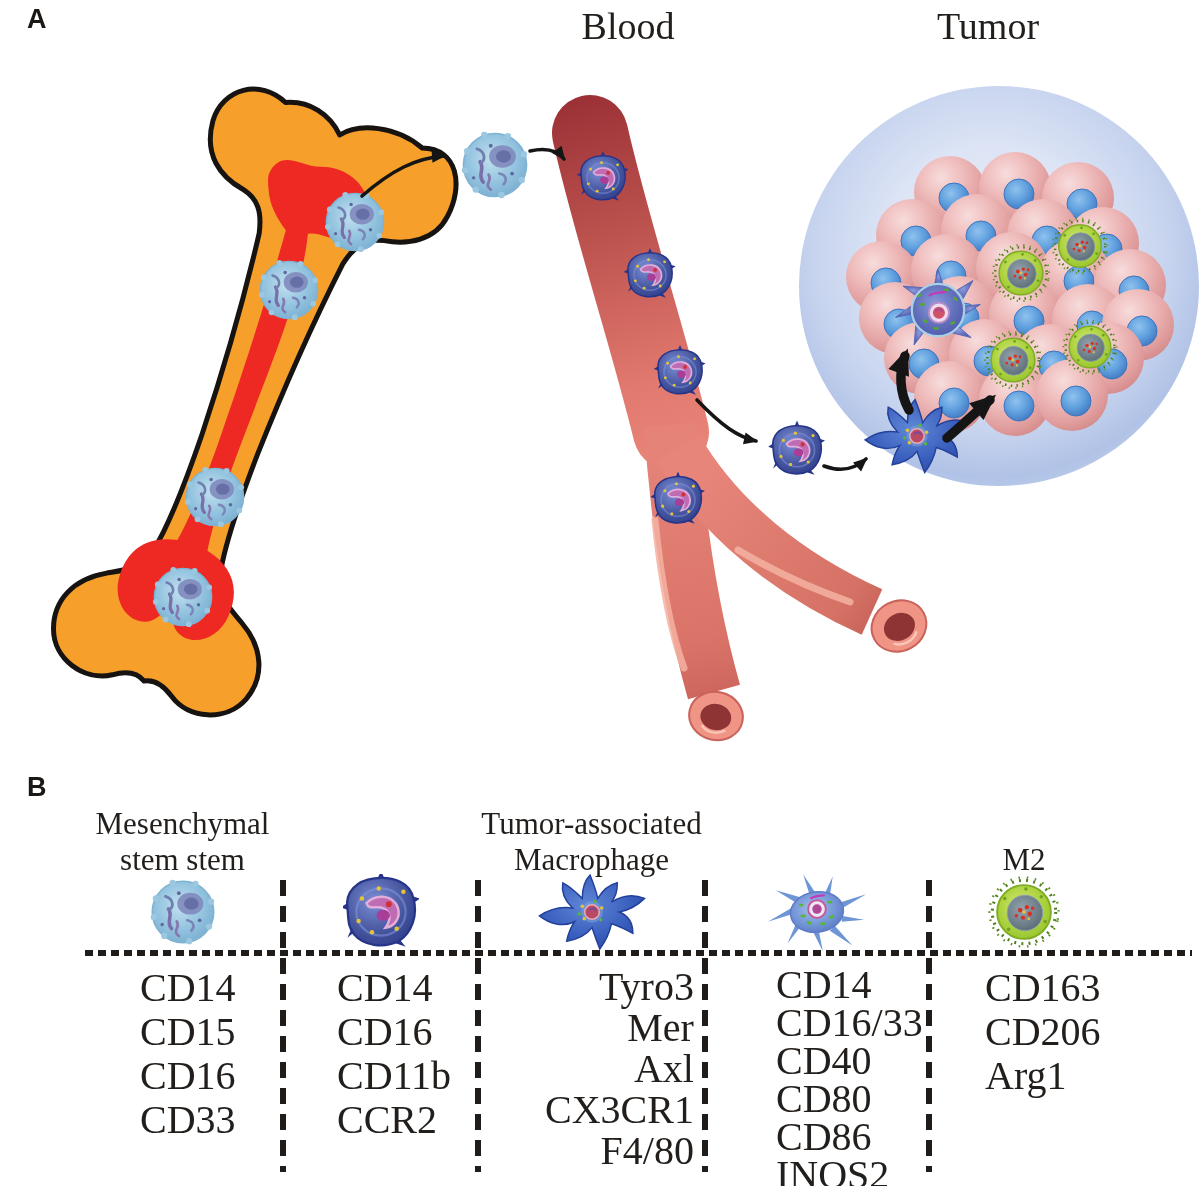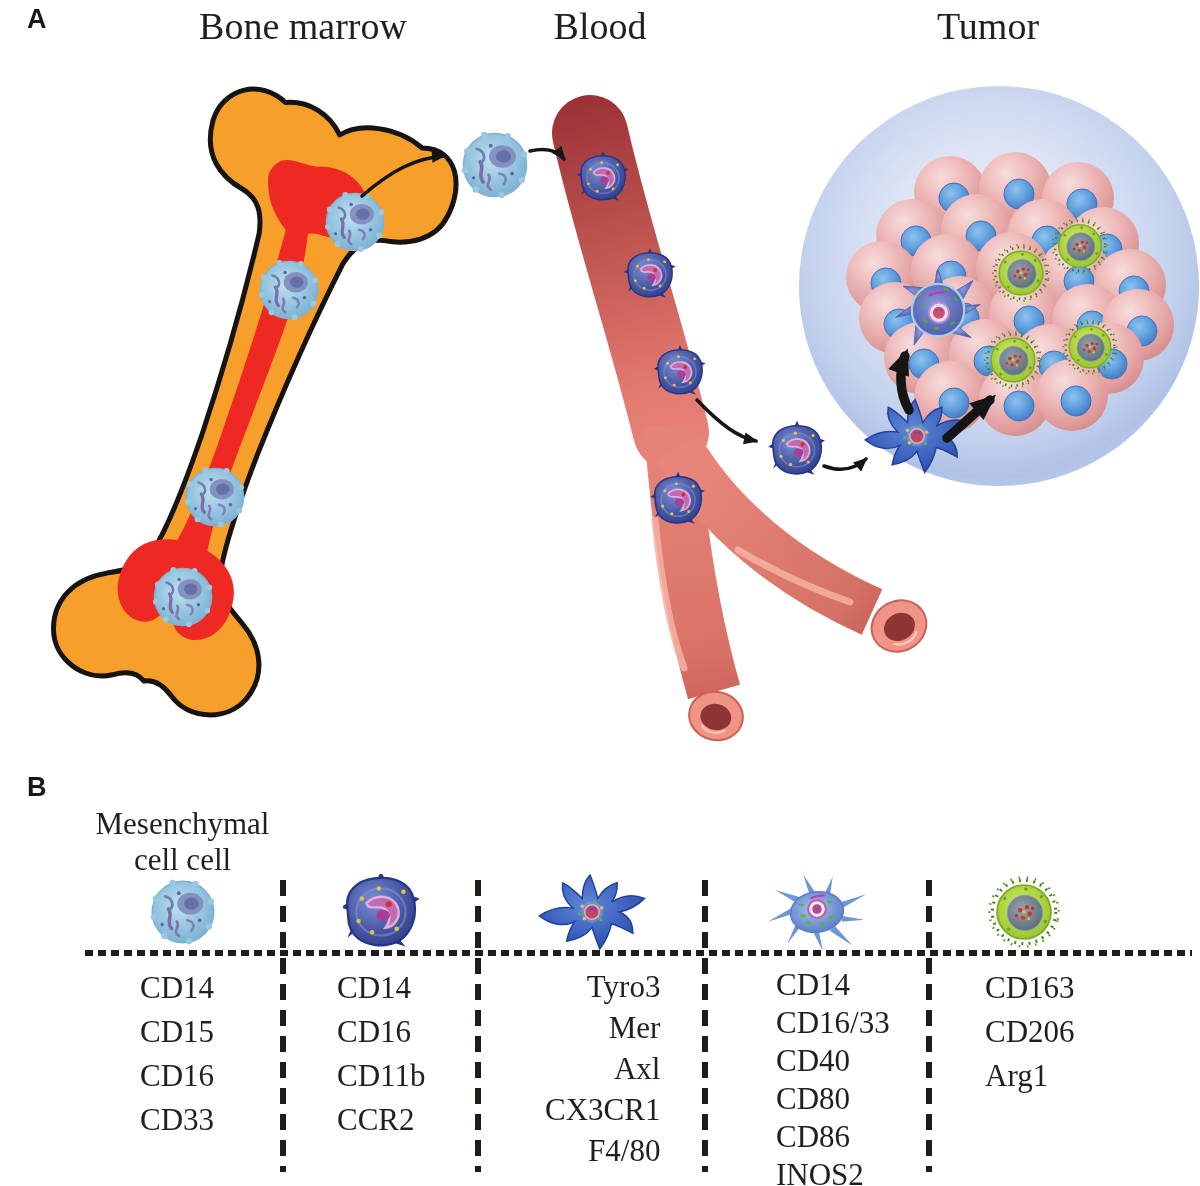--- a/index.html
+++ b/index.html
@@ -7,36 +7,35 @@
           font-family:"Liberation Serif", serif; color:#221e1b;}
   .panel-label{position:absolute;font-family:"Liberation Sans", sans-serif;font-weight:bold;
                font-size:27px;line-height:27px;color:#1a1715;}
   .atitle{position:absolute;font-size:38px;line-height:44px;text-align:center;color:#221e1b;}
   .svgA{position:absolute;left:0;top:0;}
   
   .pb-col{position:absolute;top:770px;height:416px;}
   .pb-head{position:absolute;left:0;right:0;top:12px;height:96px;display:flex;flex-direction:column;
            justify-content:flex-end;align-items:center;font-size:31px;line-height:36px;text-align:center;}
   .pb-cell{position:absolute;left:0;right:0;top:98px;height:88px;display:flex;align-items:center;justify-content:center;}
-  .pb-markers{position:absolute;left:0;top:196px;font-size:31px;line-height:44px;white-space:nowrap;}
+  .pb-markers{position:absolute;left:0;top:196px;font-size:40px;line-height:44px;white-space:nowrap;}
   .pb-markers.tight41{line-height:41px;}
   .pb-markers.tight39{line-height:38px;}
   .vsep{position:absolute;width:6px;top:880px;height:292px;
         background:repeating-linear-gradient(180deg,#201c1a 0 16px,transparent 16px 26px);}
   .hdots{position:absolute;left:85px;top:950px;width:1107px;height:6px;
          background:repeating-linear-gradient(90deg,#201c1a 0 8px,transparent 8px 13px);}
 </style>
 </head>
 <body>
 
 <div class="figure">
 
   <div class="panel-label" style="left:27px;top:6px;">A</div>
-  <div class="atitle" style="left:193px;top:4px;width:220px;">Bone marrow</div>
-  <div class="atitle" style="left:530px;top:4px;width:140px;">Blood</div>
+  <div class="atitle" style="left:558px;top:4px;width:140px;">Blood</div>
   <div class="atitle" style="left:908px;top:4px;width:160px;text-align:center;">Tumor</div>
 
   <svg class="svgA" width="1200" height="770" viewBox="0 0 1200 770">
     <defs>
       <linearGradient id="gVessel" gradientUnits="userSpaceOnUse" x1="585" y1="95" x2="700" y2="500">
         <stop offset="0" stop-color="#9B3136"></stop>
           <stop offset="0.35" stop-color="#BE544F"></stop>
         <stop offset="0.7" stop-color="#E2796F"></stop>
           <stop offset="1" stop-color="#EC8B7C"></stop>
       </linearGradient>
@@ -345,21 +344,21 @@
 
   <div class="hdots"></div>
   <div class="vsep" style="left:280px;"></div>
   <div class="vsep" style="left:475px;"></div>
   <div class="vsep" style="left:702px;"></div>
   <div class="vsep" style="left:926px;"></div>
 
   <div class="pb-col" style="left:85px;width:195px;">
     <div class="pb-head">
       <div>Mesenchymal</div>
-      <div>cell cell</div>
+      <div>stem stem</div>
     </div>
     <div class="pb-cell">
       <svg width="72" height="72" viewBox="-38 -38 76 76">
           <use href="#c-msc" transform="scale(1.1)"></use>
         </svg>
     </div>
     <div class="pb-markers" style="padding-left:55px;">
       <div>CD14</div>
       <div>CD15</div>
       <div>CD16</div>
@@ -375,20 +374,24 @@
     </div>
     <div class="pb-markers" style="padding-left:54px;">
       <div>CD14</div>
       <div>CD16</div>
       <div>CD11b</div>
       <div>CCR2</div>
     </div>
   </div>
 
   <div class="pb-col" style="left:478px;width:227px;">
+    <div class="pb-head">
+      <div>Tumor-associated</div>
+      <div>Macrophage</div>
+    </div>
     <div class="pb-cell">
       <svg width="116" height="84" viewBox="-60 -44 120 88">
           <use href="#c-dend" transform="scale(1.02)"></use>
         </svg>
     </div>
     <div class="pb-markers tight41" style="padding-left:67px;text-align:right;">
       <div>Tyro3</div>
       <div>Mer</div>
       <div>Axl</div>
       <div>CX3CR1</div>
@@ -406,20 +409,24 @@
       <div>CD14</div>
       <div>CD16/33</div>
       <div>CD40</div>
       <div>CD80</div>
       <div>CD86</div>
       <div>INOS2</div>
     </div>
   </div>
 
   <div class="pb-col" style="left:929px;width:190px;">
+    <div class="pb-head">
+      <div>M2</div>
+      <div></div>
+    </div>
     <div class="pb-cell">
       <svg width="80" height="80" viewBox="-40 -40 80 80">
           <use href="#c-m2" transform="scale(0.96)"></use>
         </svg>
     </div>
     <div class="pb-markers" style="padding-left:56px;">
       <div>CD163</div>
       <div>CD206</div>
       <div>Arg1</div>
     </div>

